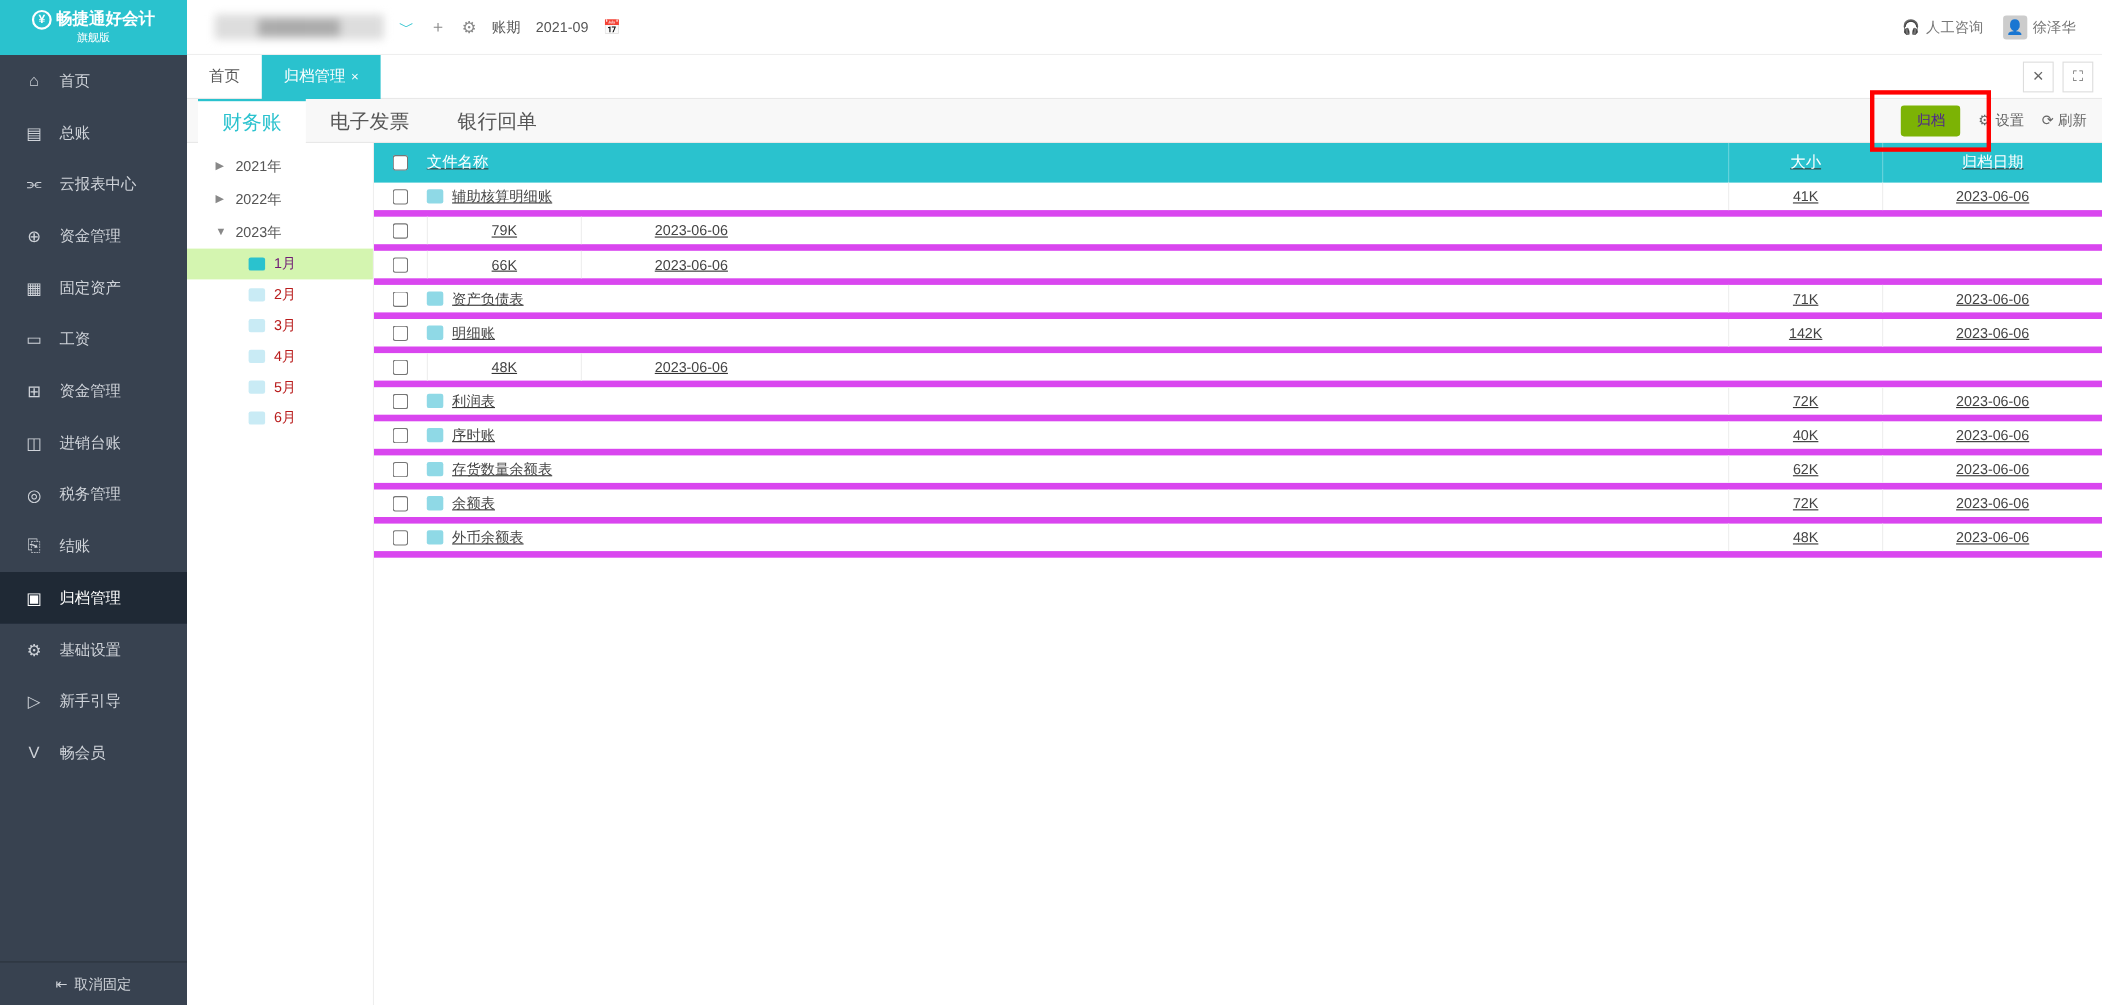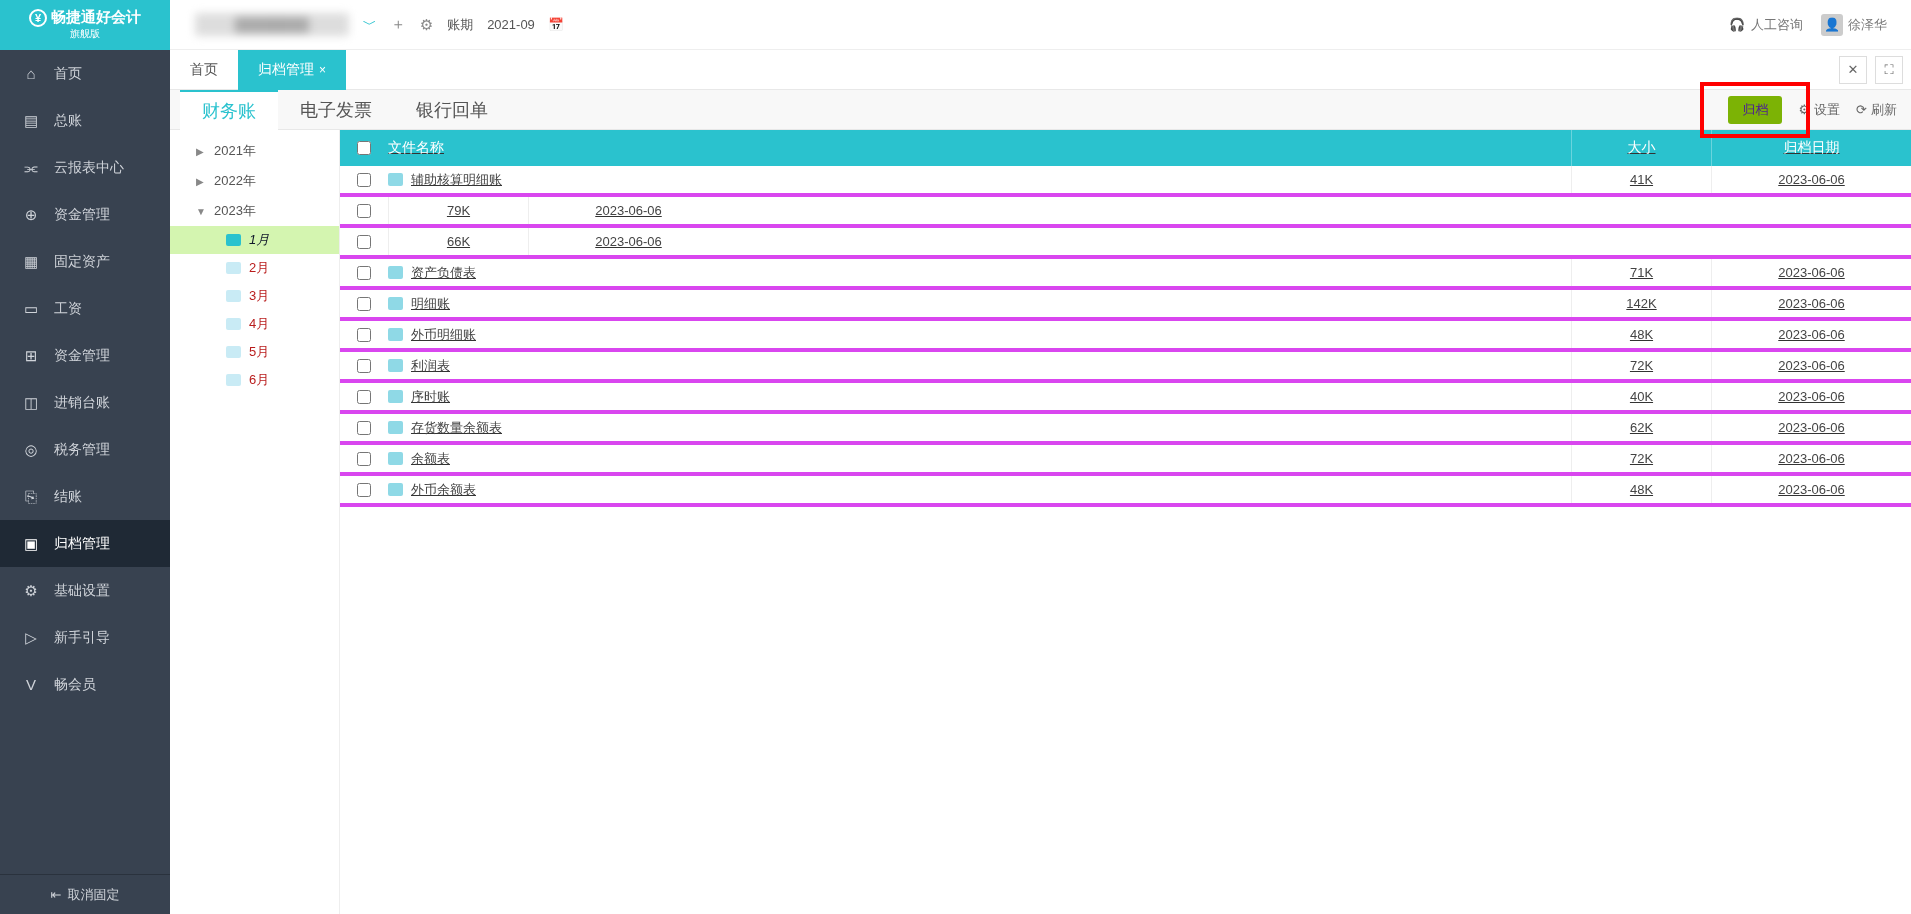--- a/index.html
+++ b/index.html
@@ -47,28 +47,28 @@
 .subtabs-actions { position: absolute; right: 14px; display: flex; align-items: center; gap: 16px; color: #666; font-size: 13px; }
 .btn-archive { background: #7cb305; color: #4c1d95; padding: 5px 14px; border-radius: 3px; cursor: pointer; }
 .highlight-box { position: absolute; border: 4px solid #ff0000; pointer-events: none; }
 .lnk { display: flex; align-items: center; gap: 4px; cursor: pointer; }
 
 
 .content { display: flex; height: calc(100% - 80px); }
 .tree-panel { width: 170px; border-right: 1px solid #eee; padding-top: 6px; background: #fff; }
 .tree-year { padding: 6px 10px 6px 26px; cursor: pointer; color: #555; display: flex; align-items: center; gap: 8px; font-size: 13px; }
 .tree-month { padding: 5px 10px 5px 56px; cursor: pointer; color: #b91c1c; display: flex; align-items: center; gap: 8px; font-size: 13px; }
-.tree-month.active { background: #d4f5b0; color: #0f172a; font-style: italic; }
+.tree-month.active { background: #d4f5b0; color: #701a75; }
 .tree-caret { font-size: 10px; width: 10px; color: #888; }
 .folder-ic { width: 15px; height: 12px; background: #c9ebf5; border-radius: 2px; display: inline-block; }
 .folder-ic.active { background: #2ac2ce; }
 
 .table-panel { flex: 1; overflow: auto; text-decoration: underline; }
 .t-header { background: #2ac2ce; color: #fff; height: 36px; display: flex; align-items: center; font-size: 14px; }
-.t-row { height: 31px; display: flex; align-items: center; border-bottom: 4px solid #d946ef; font-size: 13px; color: #444; }
+.t-row { height: 31px; display: flex; align-items: center; border-bottom: 6px solid #d946ef; font-size: 13px; color: #444; }
 .c-check { width: 48px; display: flex; justify-content: center; }
 .c-name { flex: 1; display: flex; align-items: center; gap: 8px; }
 .c-size { width: 140px; text-align: center; border-left: 1px solid #eee; height: 100%; display: flex; align-items: center; justify-content: center; }
 .c-date { width: 200px; text-align: center; border-left: 1px solid #eee; height: 100%; display: flex; align-items: center; justify-content: center; }
 .t-header .c-size, .t-header .c-date { border-left: 1px solid rgba(255,255,255,0.3); }
 .file-ic { width: 15px; height: 13px; background: #8fd9e6; border-radius: 2px; display: inline-block; }
 input[type=checkbox] { width: 14px; height: 14px; cursor: pointer; }
 </style>
 </head>
 <body>
@@ -298,24 +298,20 @@
               <span class="file-ic"></span>
               <span>明细账</span>
             </div>
             <div class="c-size">142K</div>
             <div class="c-date">2023-06-06</div>
           </div>
           <div class="t-row">
             <div class="c-check">
               <input type="checkbox" style="">
             </div>
-            <div class="c-name">
-              <span class="file-ic"></span>
-              <span>外币明细账</span>
-            </div>
             <div class="c-size">48K</div>
             <div class="c-date">2023-06-06</div>
           </div>
           <div class="t-row">
             <div class="c-check">
               <input type="checkbox" style="">
             </div>
             <div class="c-name">
               <span class="file-ic"></span>
               <span>利润表</span>

